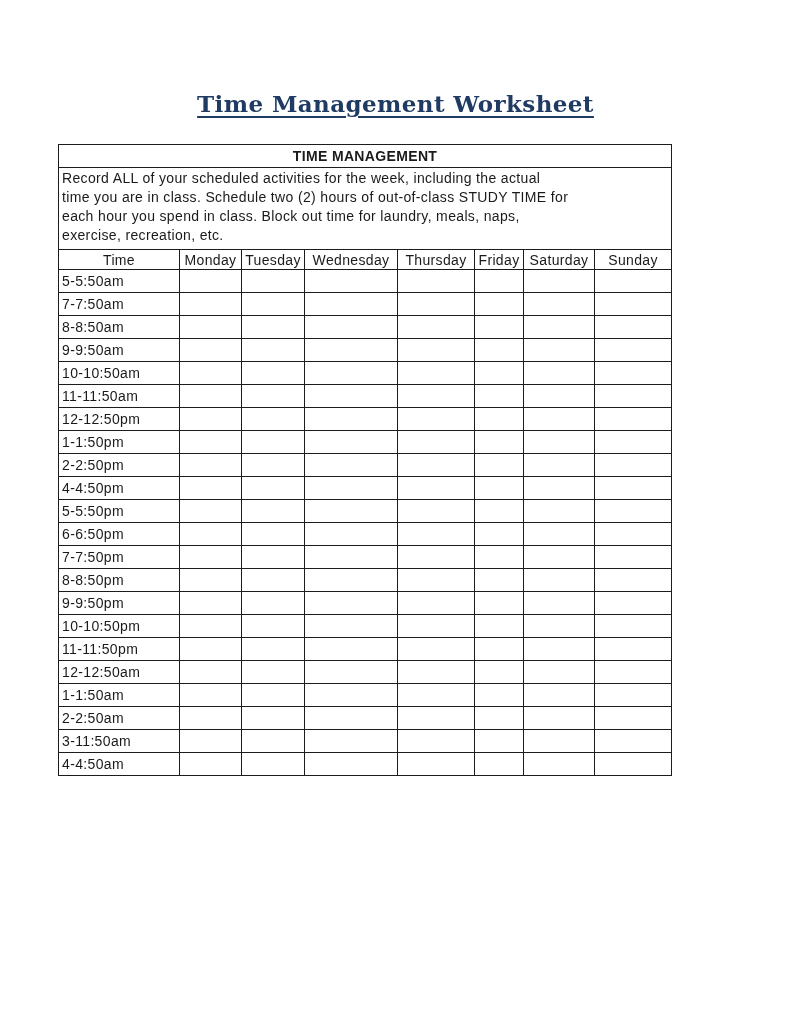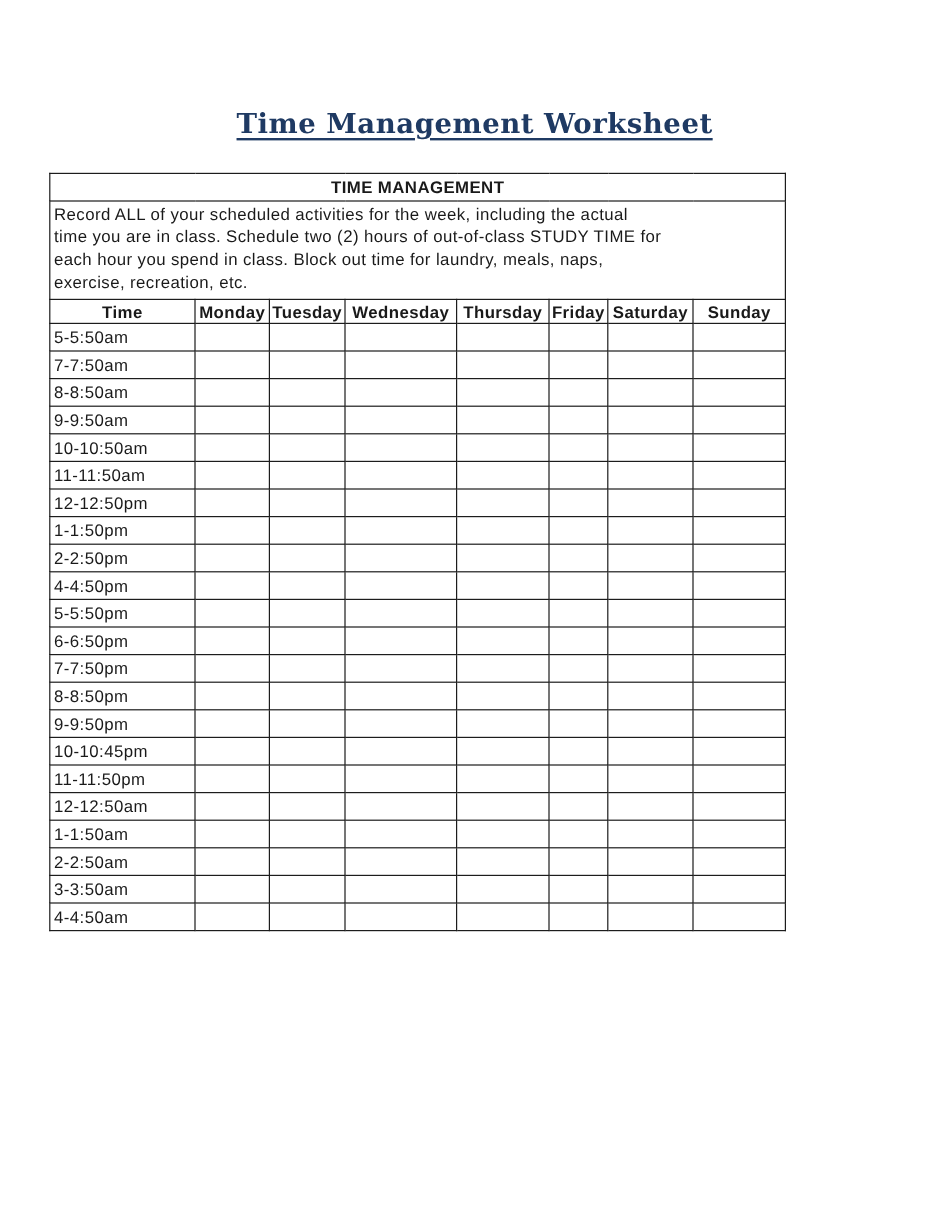--- a/index.html
+++ b/index.html
@@ -26,21 +26,21 @@
     letter-spacing: 0.4px;
     color: #1f3a63;
     text-decoration: underline;
     text-decoration-thickness: 2px;
     text-underline-offset: 4px;
   }
   table.worksheet {
     border-collapse: collapse;
     table-layout: fixed;
     width: 614px;
-    margin: 27px 0 0 41px;
+    margin: 27px 0 0 58px;
     color: #1a1a1a;
   }
   table.worksheet td {
     border: 1px solid #1c1c1c;
     font-size: 14px;
     letter-spacing: 0.35px;
     overflow: hidden;
     white-space: nowrap;
   }
   td.tm-title-cell {
@@ -57,21 +57,20 @@
     white-space: normal;
   }
   .instr-line {
     line-height: 19px;
     white-space: nowrap;
   }
   td.day-h {
     height: 19px;
     text-align: center;
     padding: 0;
-    font-weight: bold;
   }
   td.time-cell {
     height: 20px;
     text-align: left;
     padding: 0 0 0 3px;
   }
   td.sched-cell {
     height: 20px;
   }
 </style>
@@ -259,21 +258,21 @@
           <td class="time-cell">9-9:50pm</td>
           <td class="sched-cell"></td>
           <td class="sched-cell"></td>
           <td class="sched-cell"></td>
           <td class="sched-cell"></td>
           <td class="sched-cell"></td>
           <td class="sched-cell"></td>
           <td class="sched-cell"></td>
         </tr>
         <tr>
-          <td class="time-cell">10-10:45pm</td>
+          <td class="time-cell">10-10:50pm</td>
           <td class="sched-cell"></td>
           <td class="sched-cell"></td>
           <td class="sched-cell"></td>
           <td class="sched-cell"></td>
           <td class="sched-cell"></td>
           <td class="sched-cell"></td>
           <td class="sched-cell"></td>
         </tr>
         <tr>
           <td class="time-cell">11-11:50pm</td>
@@ -309,21 +308,21 @@
           <td class="time-cell">2-2:50am</td>
           <td class="sched-cell"></td>
           <td class="sched-cell"></td>
           <td class="sched-cell"></td>
           <td class="sched-cell"></td>
           <td class="sched-cell"></td>
           <td class="sched-cell"></td>
           <td class="sched-cell"></td>
         </tr>
         <tr>
-          <td class="time-cell">3-3:50am</td>
+          <td class="time-cell">3-11:50am</td>
           <td class="sched-cell"></td>
           <td class="sched-cell"></td>
           <td class="sched-cell"></td>
           <td class="sched-cell"></td>
           <td class="sched-cell"></td>
           <td class="sched-cell"></td>
           <td class="sched-cell"></td>
         </tr>
         <tr>
           <td class="time-cell">4-4:50am</td>

